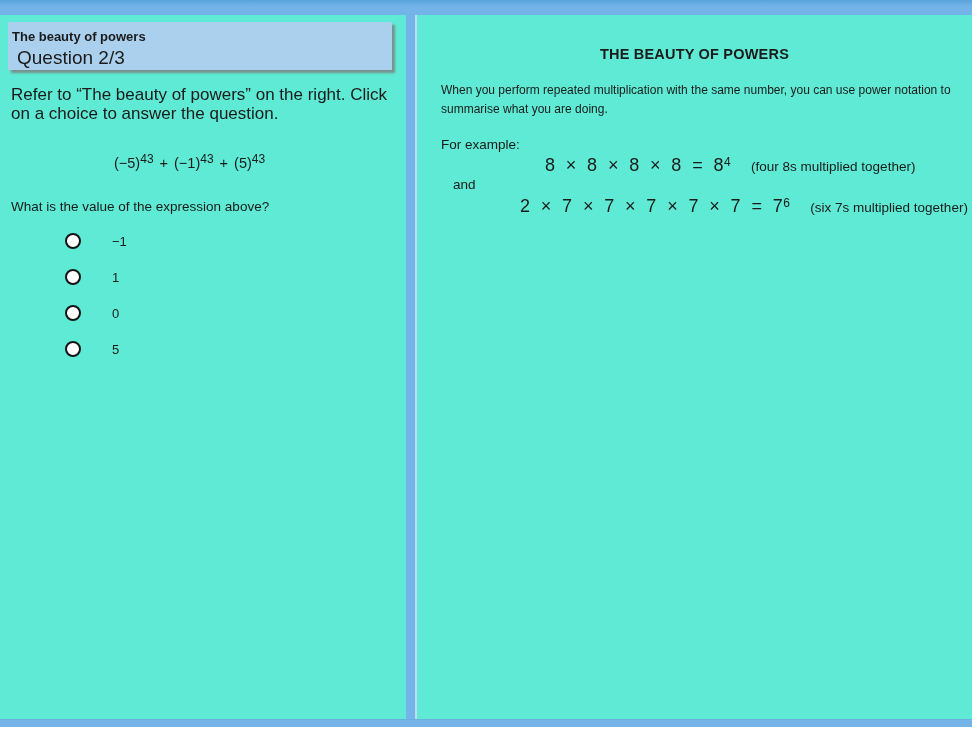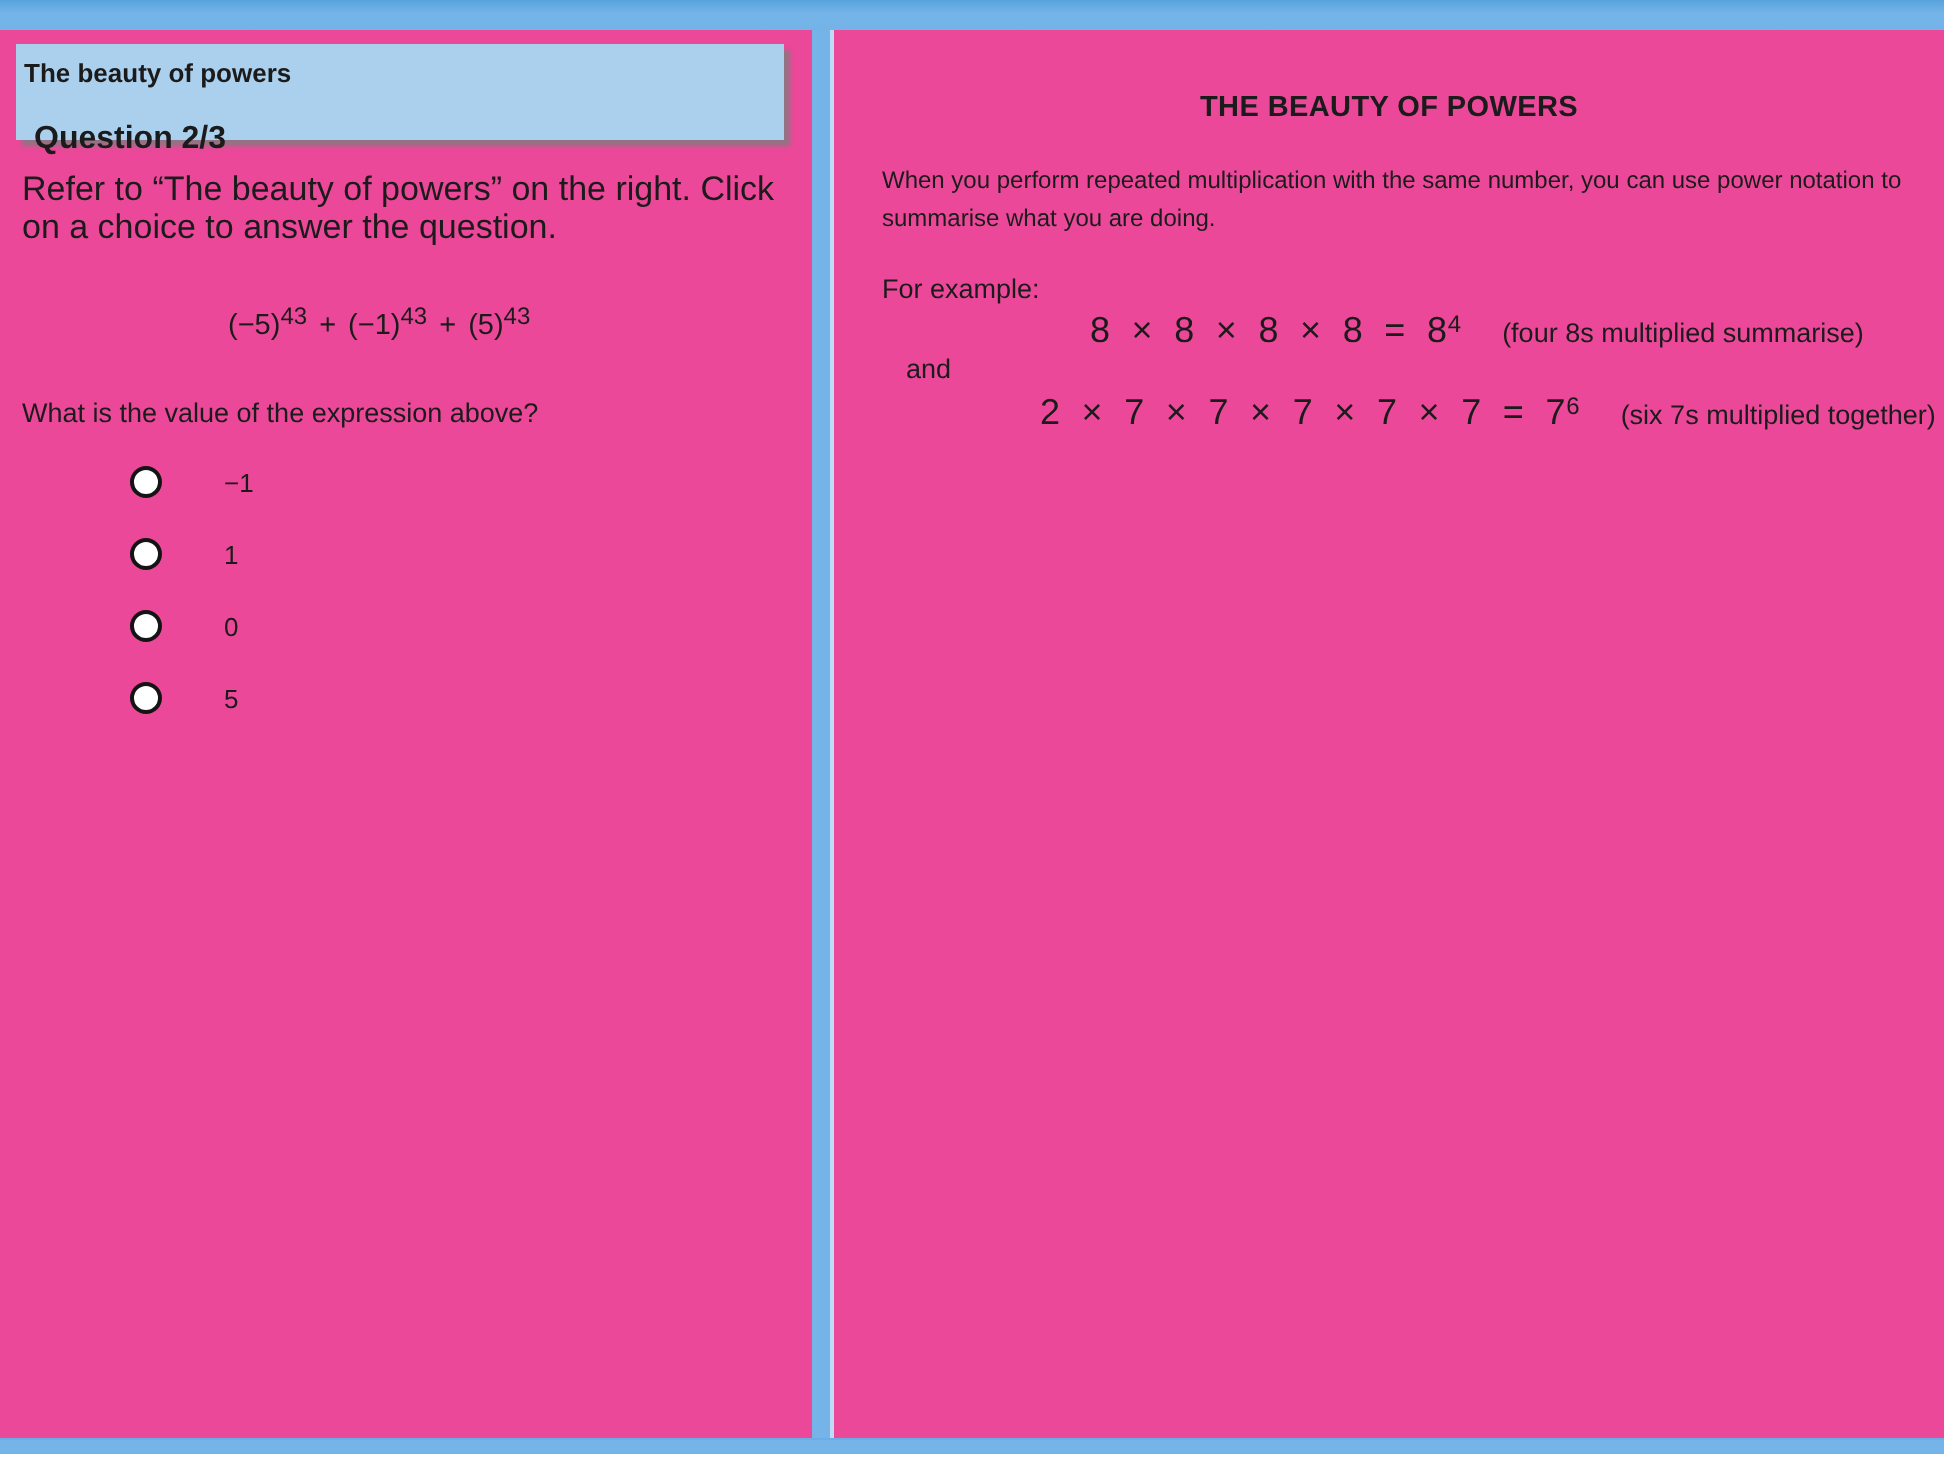--- a/index.html
+++ b/index.html
@@ -8,31 +8,31 @@
     background:#ffffff;color:#1b1b1b;
     font-family:"Liberation Sans", sans-serif;
   }
   
   .top-bar{position:absolute;left:0;top:0;width:972px;height:15px;
     background:linear-gradient(to bottom, var(--frame-blue-dark,#58a3dc), var(--frame-blue,#79b7ea) 45%, #74b3e8);}
   .bottom-bar{position:absolute;left:0;top:719px;width:972px;height:8px;
     background:var(--frame-blue,#7ab6e9);border-top:1px solid #6caee3;box-sizing:border-box;}
   .divider{position:absolute;left:406px;top:15px;width:9px;height:712px;
     background:var(--frame-blue,#75b4e8);border-right:2px solid var(--frame-blue-edge,#bedcf5);}
-  .panel{position:absolute;top:15px;background:#ec4899;}
+  .panel{position:absolute;top:15px;background:#5eead4;}
   .panel.left{left:0;width:406px;height:704px;}
   .panel.right{left:417px;width:555px;height:704px;}
 
   
   .header-box{position:absolute;left:8px;top:7px;width:384px;height:48px;
     background:var(--header-box,#abd0ee);
     box-shadow:3px 3px 2px rgba(125,125,125,.8);
     padding:5px 0 0 4px;box-sizing:border-box;}
   .unit-title{font-weight:bold;font-size:13px;line-height:19px;}
-  .q-counter{font-size:16px;line-height:19px;margin-left:5px;margin-top:14px;font-weight:bold;}
+  .q-counter{font-size:19px;line-height:19px;margin-left:5px;margin-top:2px;}
   .instruction{position:absolute;left:11px;top:70px;width:380px;
     font-size:17px;line-height:19px;}
   .expression{position:absolute;left:114px;top:140px;font-size:14.5px;white-space:nowrap;}
   .sup{font-size:12px;vertical-align:5px;line-height:0;}
   .op{margin:0 6px;}
   .question{position:absolute;left:11px;top:184px;font-size:13.5px;text-align:center;}
   .choice{position:absolute;left:65px;display:flex;align-items:center;gap:31px;
     cursor:pointer;height:16px;}
   .choice.c0{top:218px}.choice.c1{top:254px}.choice.c2{top:290px}.choice.c3{top:326px}
   .radio{width:12px;height:12px;border:2px solid #141414;border-radius:50%;
@@ -96,21 +96,21 @@
 <div class="panel right">
 
   <div class="r-title">THE BEAUTY OF POWERS</div>
 
   <div class="r-intro">When you perform repeated multiplication with the same number, you can use power notation to summarise what you are doing.</div>
 
   <div class="r-for-example">For example:</div>
 
   <div class="example e0">
     <span class="math">8 × 8 × 8 × 8 = 8</span><sup class="sup">4</sup>
-    <span class="note">(four 8s multiplied summarise)</span>
+    <span class="note">(four 8s multiplied together)</span>
   </div>
 
   <div class="r-and">and</div>
 
   <div class="example e1">
     <span class="math">2 × 7 × 7 × 7 × 7 × 7 = 7</span><sup class="sup">6</sup>
     <span class="note">(six 7s multiplied together)</span>
   </div>
 
 </div>

